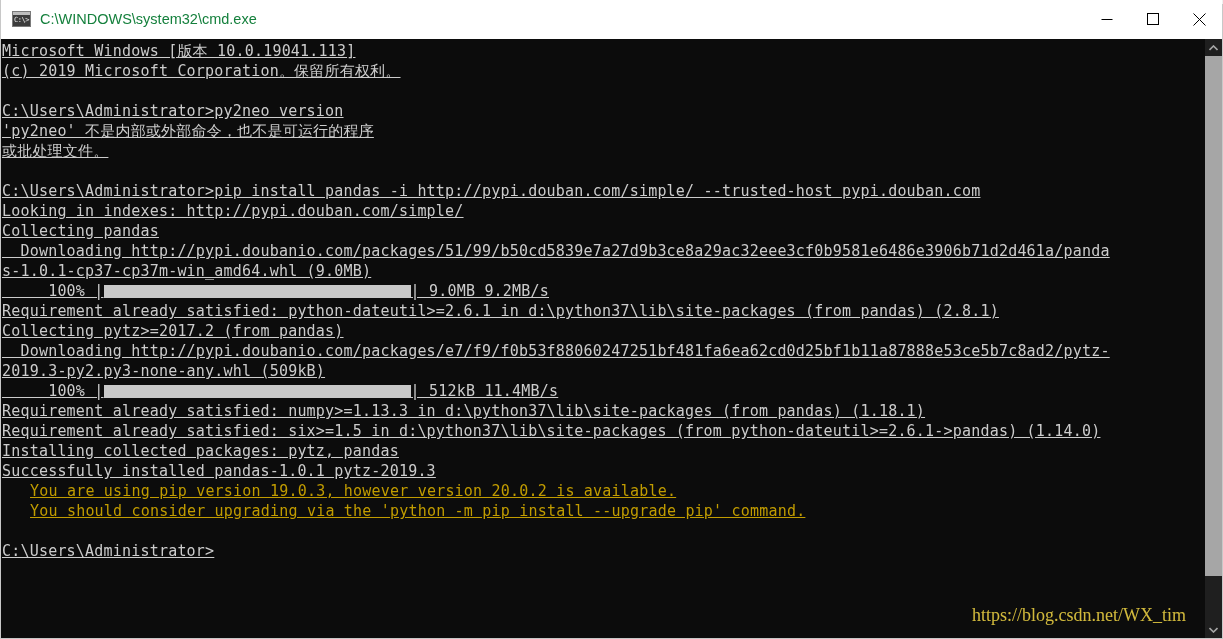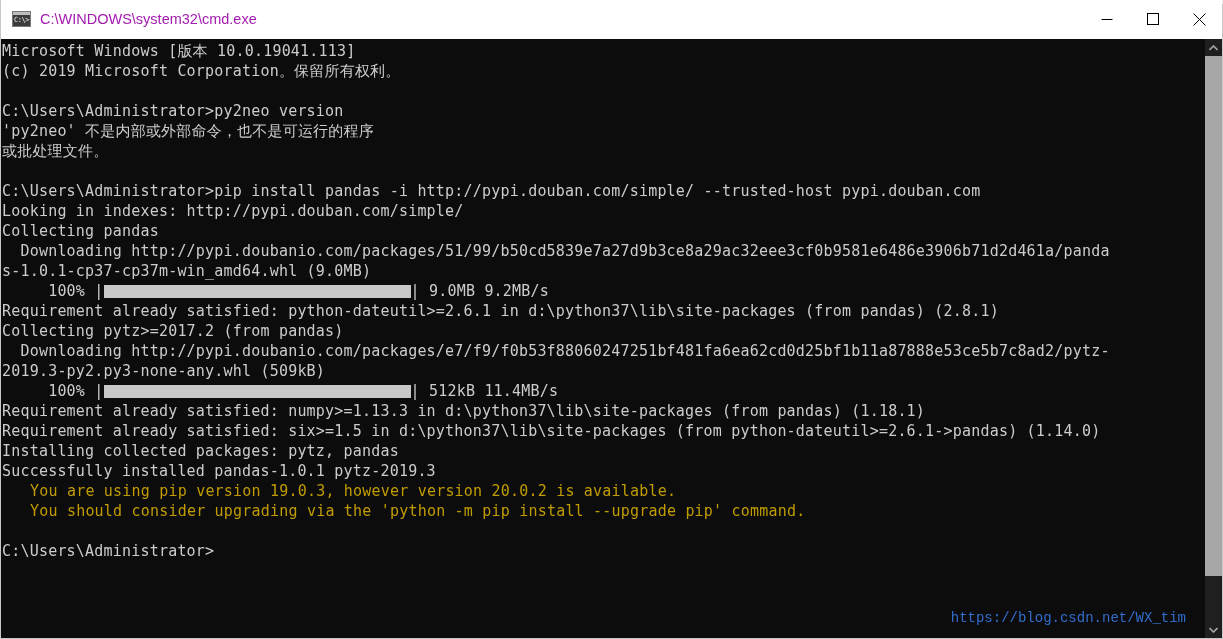--- a/index.html
+++ b/index.html
@@ -65,21 +65,21 @@
     top: 3px;
     font-family: "DejaVu Sans Mono", monospace;
     font-size: 7px;
     line-height: 10px;
     color: #e8e8e8;
     letter-spacing: -0.5px;
   }
   .title-text {
     font-family: "Liberation Sans", sans-serif;
     font-size: 14.5px;
-    color: #a21caf;
+    color: #15803d;
     white-space: nowrap;
   }
   .win-buttons {
     display: flex;
     height: 38px;
     flex: 0 0 auto;
   }
   .win-btn {
     width: 46px;
     height: 38px;
@@ -107,21 +107,21 @@
   .console pre {
     margin: 0;
     padding: 2px 0 0 1px;
     font-family: "DejaVu Sans Mono", "Liberation Mono", monospace;
     font-size: 15px;
     line-height: 20px;
     color: #cccccc;
     white-space: pre;
     letter-spacing: 0.2px;
   }
-  .line { height: 20px; display: block; white-space: pre; }
+  .line { height: 20px; display: block; white-space: pre; text-decoration: underline; }
   .c-white  { color: #cccccc; }
   .c-yellow { color: #c19c00; margin-left: 28px; }
   .bar {
     display: inline-block;
     background: #c8c8c8;
     height: 13px;
     vertical-align: -2px;
     margin: 0;
   }
   
@@ -152,23 +152,23 @@
     left: 0;
     right: 0;
     top: 0;
     height: 520px;
     background: #a6a6a6;
   }
   .watermark {
     position: absolute;
     right: 19px;
     bottom: 12px;
-    font-family: Liberation Mono, monospace;
-    font-size: 14px;
-    color: #3b82f6;
+    font-family: Liberation Serif, serif;
+    font-size: 18px;
+    color: #fde047;
     opacity: 0.82;
     white-space: nowrap;
     pointer-events: none;
   }
   .top-strip {
     position: absolute;
     top: 0; left: 0;
     width: 1223px;
     height: 4px;
     background: #f0f0f0;

